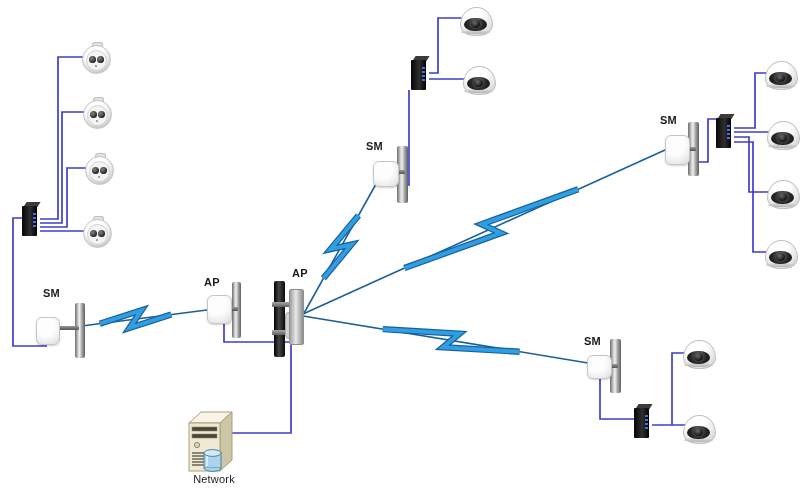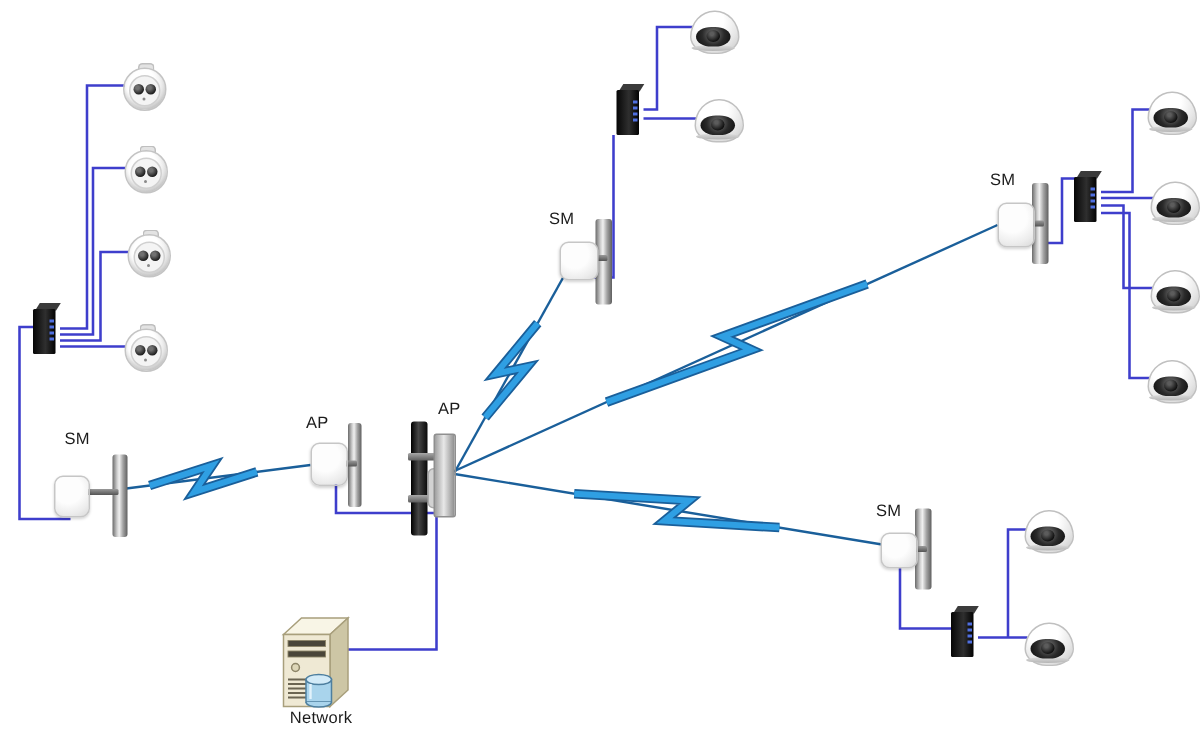--- a/index.html
+++ b/index.html
@@ -1,21 +1,21 @@
 <!DOCTYPE html>
 <html><head>
 <meta charset="utf-8">
 <style>
   html,body{margin:0;padding:0;background:#ffffff;}
   #canvas{position:relative;width:800px;height:496px;background:#ffffff;overflow:hidden;
           font-family:"Liberation Sans",sans-serif;}
   #wire-layer{position:absolute;left:0;top:0;width:800px;height:496px;}
   .dev{position:absolute;}
   .lbl{position:absolute;font-size:11px;color:#1b1b1b;letter-spacing:.2px;white-space:nowrap;}
-  .lbl.bold{font-weight:400;}
+  .lbl.bold{font-weight:700;}
   
   .t-mount{position:absolute;top:0;left:10px;width:9px;height:5px;background:#e3e3e3;border:1px solid #bfbfbf;border-bottom:none;border-radius:3px 3px 0 0;}
   .t-body{position:absolute;top:3px;left:0;width:27px;height:27px;border-radius:50%;
           background:radial-gradient(circle at 35% 28%,#ffffff 38%,#e3e3e3 72%,#c2c2c2);
           border:1px solid #c4c4c4;box-shadow:inset 0 -2px 3px rgba(0,0,0,.12);}
   .t-face{position:absolute;top:8px;left:4px;width:19px;height:19px;border-radius:50%;
           background:#f4f4f4;border:1px solid #d0d0d0;}
   .t-eye{position:absolute;width:7px;height:7px;border-radius:50%;
          background:radial-gradient(circle at 38% 35%,#707070 18%,#1c1c1c 72%);}
   .t-dot{position:absolute;width:2px;height:2px;background:#8a8a8a;border-radius:50%;}

